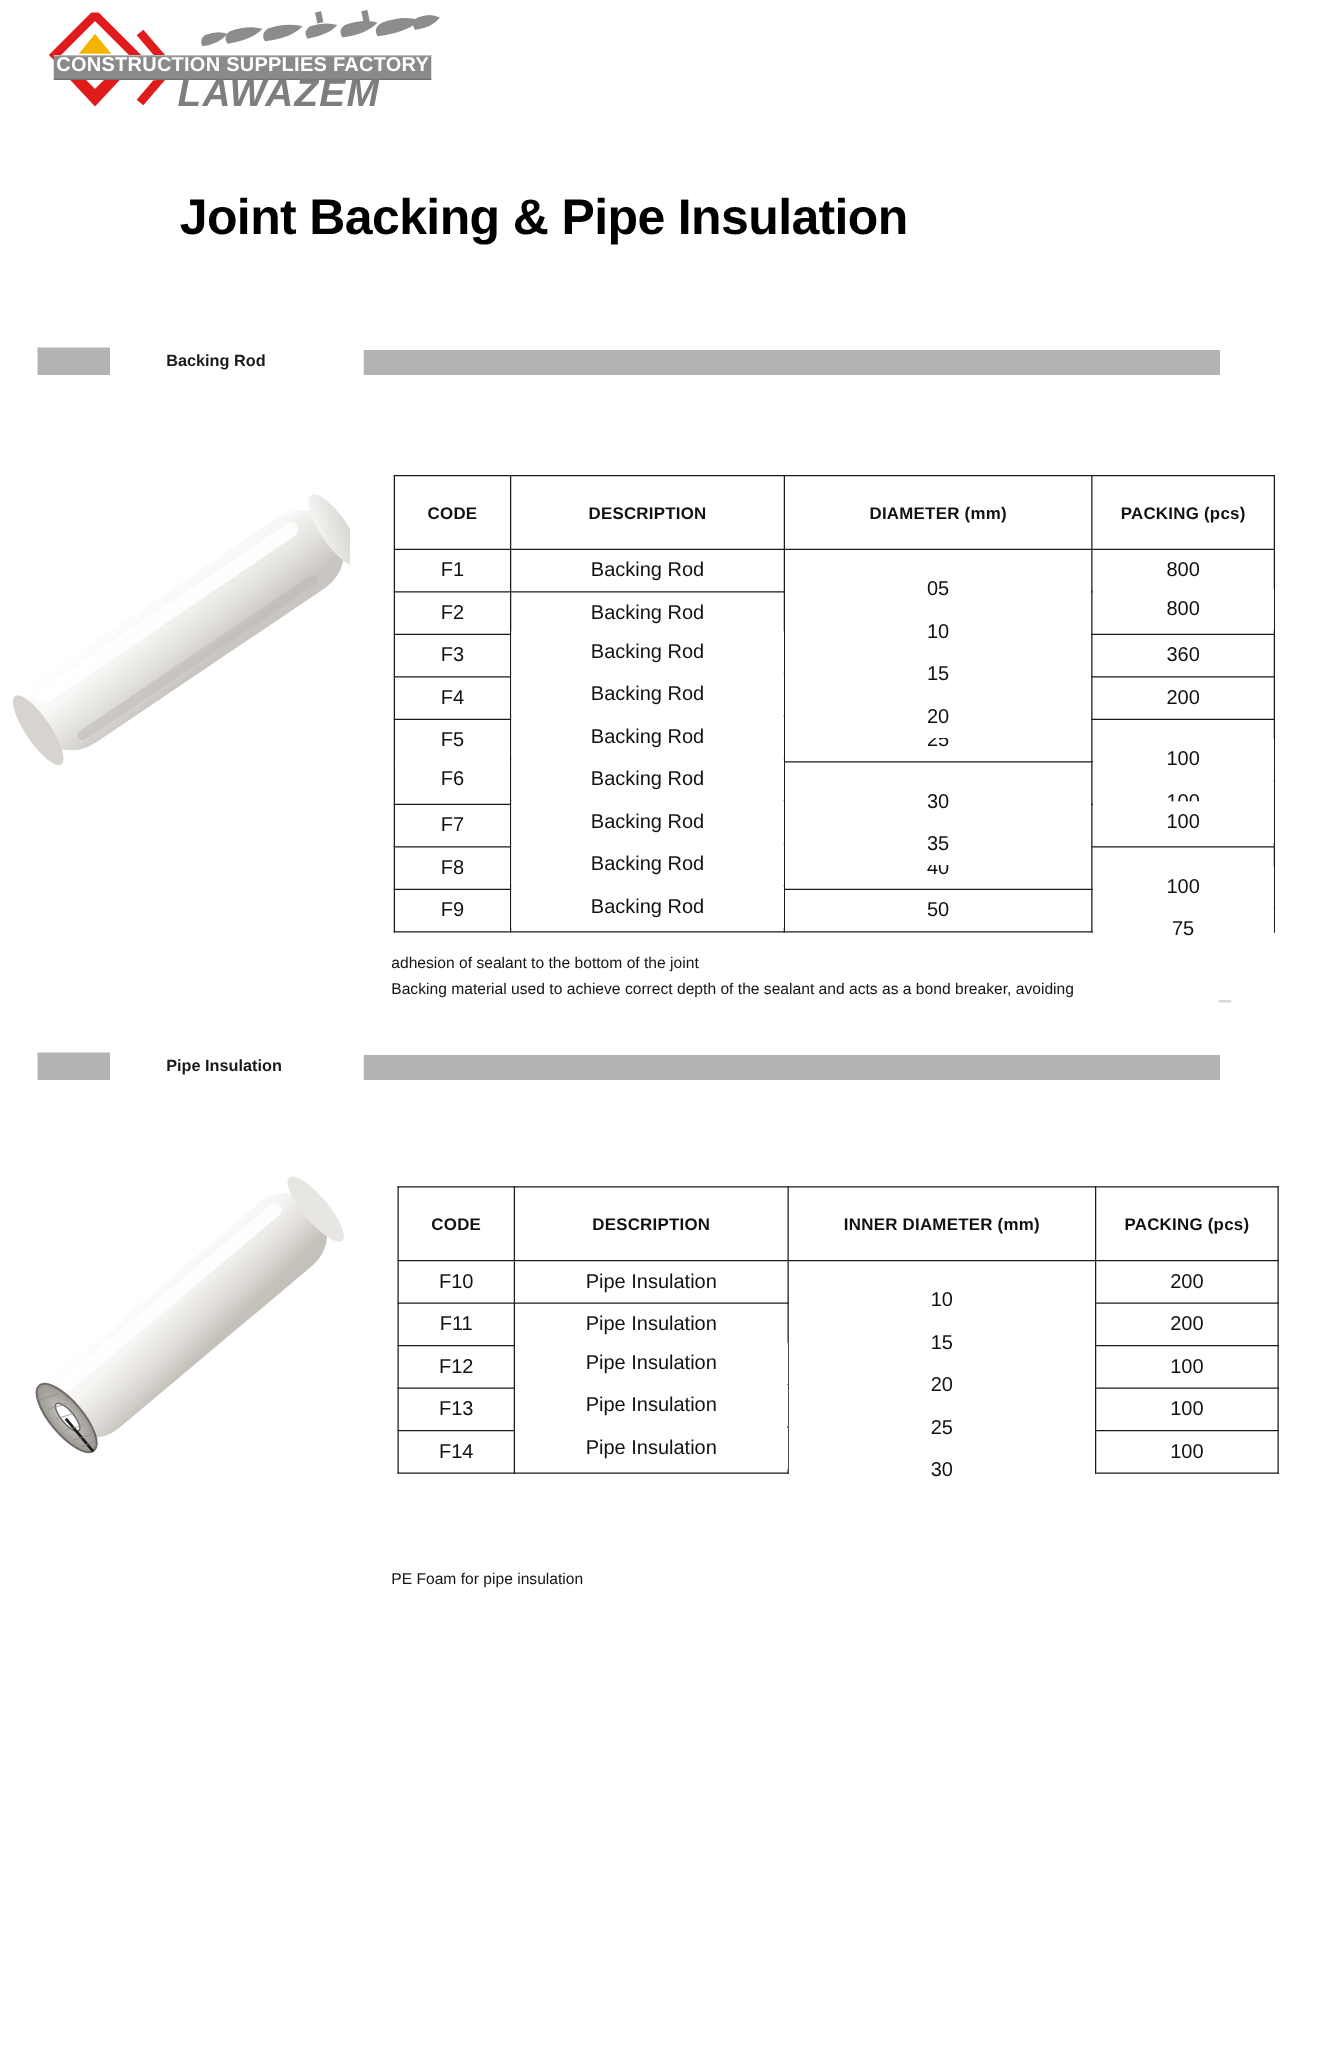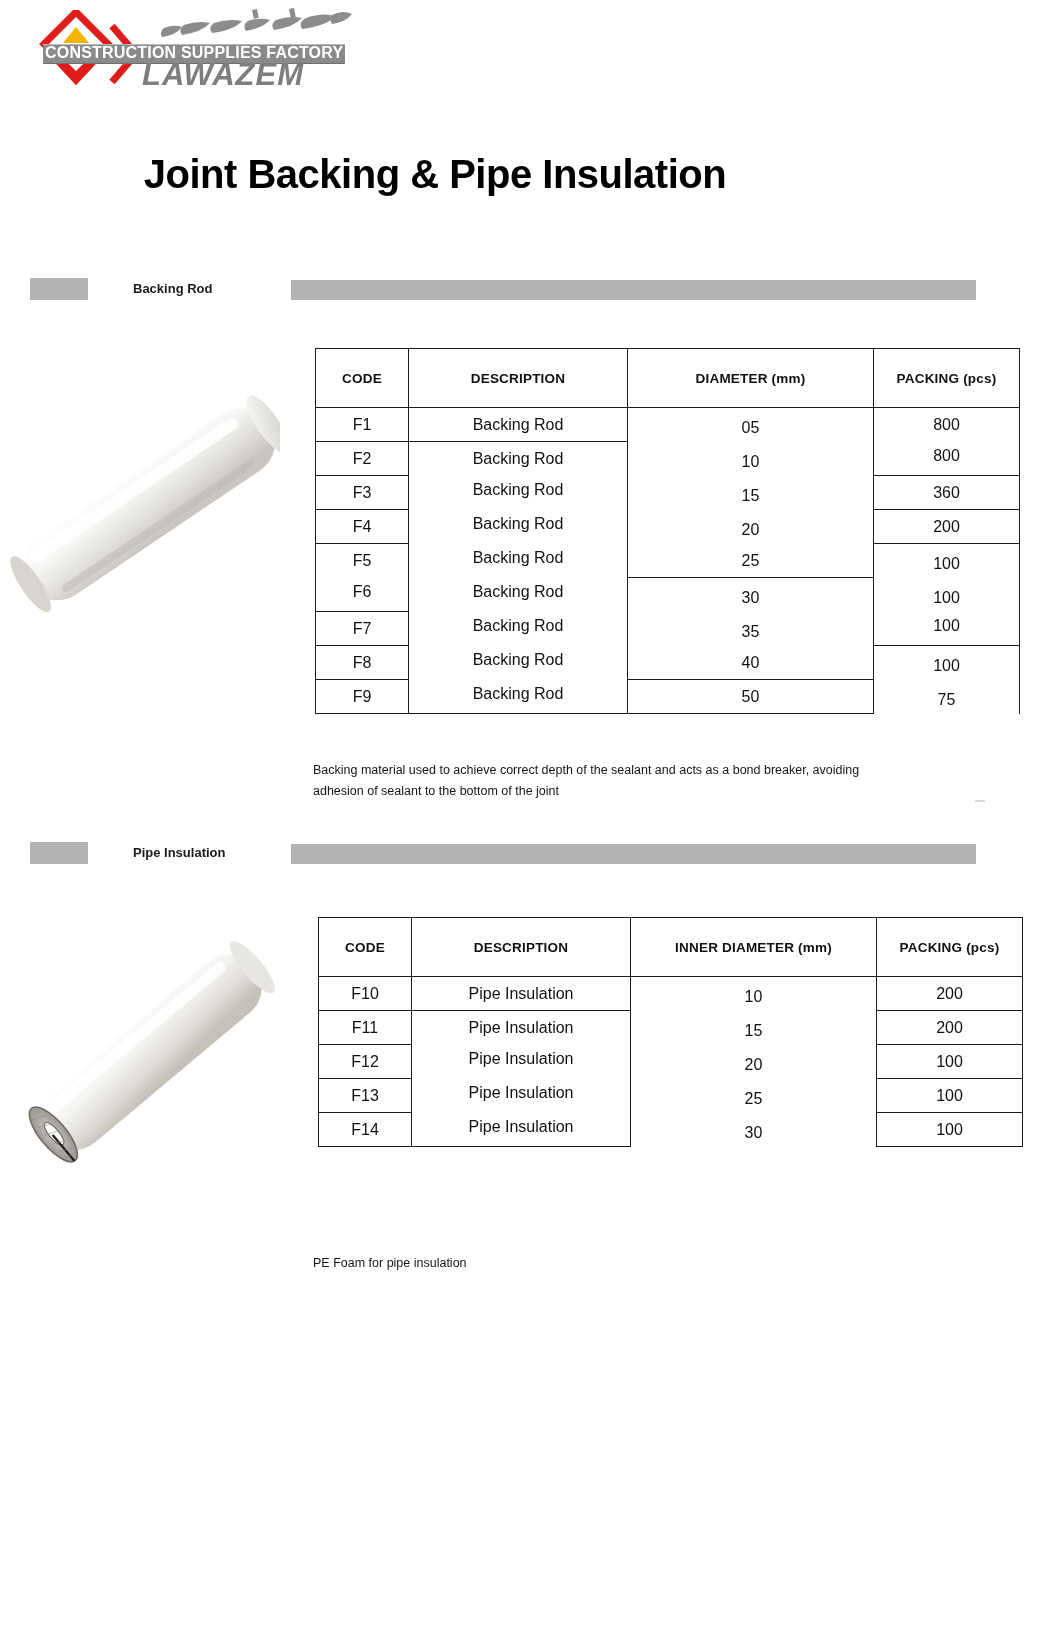--- a/index.html
+++ b/index.html
@@ -132,20 +132,21 @@
   .prod-img {
     position: absolute;
   }
 
   
   .spec-table {
     position: absolute;
     border-collapse: collapse;
     table-layout: fixed;
     background: #ffffff;
+    margin-top: 32px;
   }
   .spec-table td, .spec-table th {
     border: 1px solid #1a1a1a;
     padding: 0;
     font-weight: normal;
     color: #111111;
     background: #ffffff;
   }
   .spec-table th {
     font-size: 13.5px;
@@ -160,21 +161,21 @@
   .col-code  { width: 92px; }
   .col-desc  { width: 218px; }
   .col-diam  { width: 245px; }
   .col-pack  { width: 145px; }
 
   .hdr-row th { height: 58px; vertical-align: middle; }
   .body-row td { height: 33px; vertical-align: middle; }
 
   
   .nudge-up   { position: relative; top: -3px; }
-  .nudge-dn   { position: relative; top: 3px; }
+  .nudge-dn   { position: relative; top: 15px; }
 
   
   .caption {
     position: absolute;
     font-size: 12.5px;
     line-height: 21px;
     color: #151515;
     width: 640px;
   }
 
@@ -314,22 +315,22 @@
     <tr class="body-row">
       <td>F9</td>
       <td class="nudge-up">Backing Rod</td>
       <td>50</td>
       <td class="nudge-dn">75</td>
     </tr>
   </tbody>
 </table>
 
 <div class="caption" style="left:313px; top:760px;">
+  <div>adhesion of sealant to the bottom of the joint</div>
   <div>Backing material used to achieve correct depth of the sealant and acts as a bond breaker, avoiding</div>
-  <div>adhesion of sealant to the bottom of the joint</div>
 </div>
 
 <div class="section-head" style="top:842px;">
   <div class="sh-swatch"></div>
   <div class="sh-label">Pipe Insulation</div>
   <div class="sh-bar"></div>
 </div>
 
 <svg class="prod-img" style="left:15px; top:920px;" width="270" height="265" viewBox="0 0 270 265">
   <defs>

